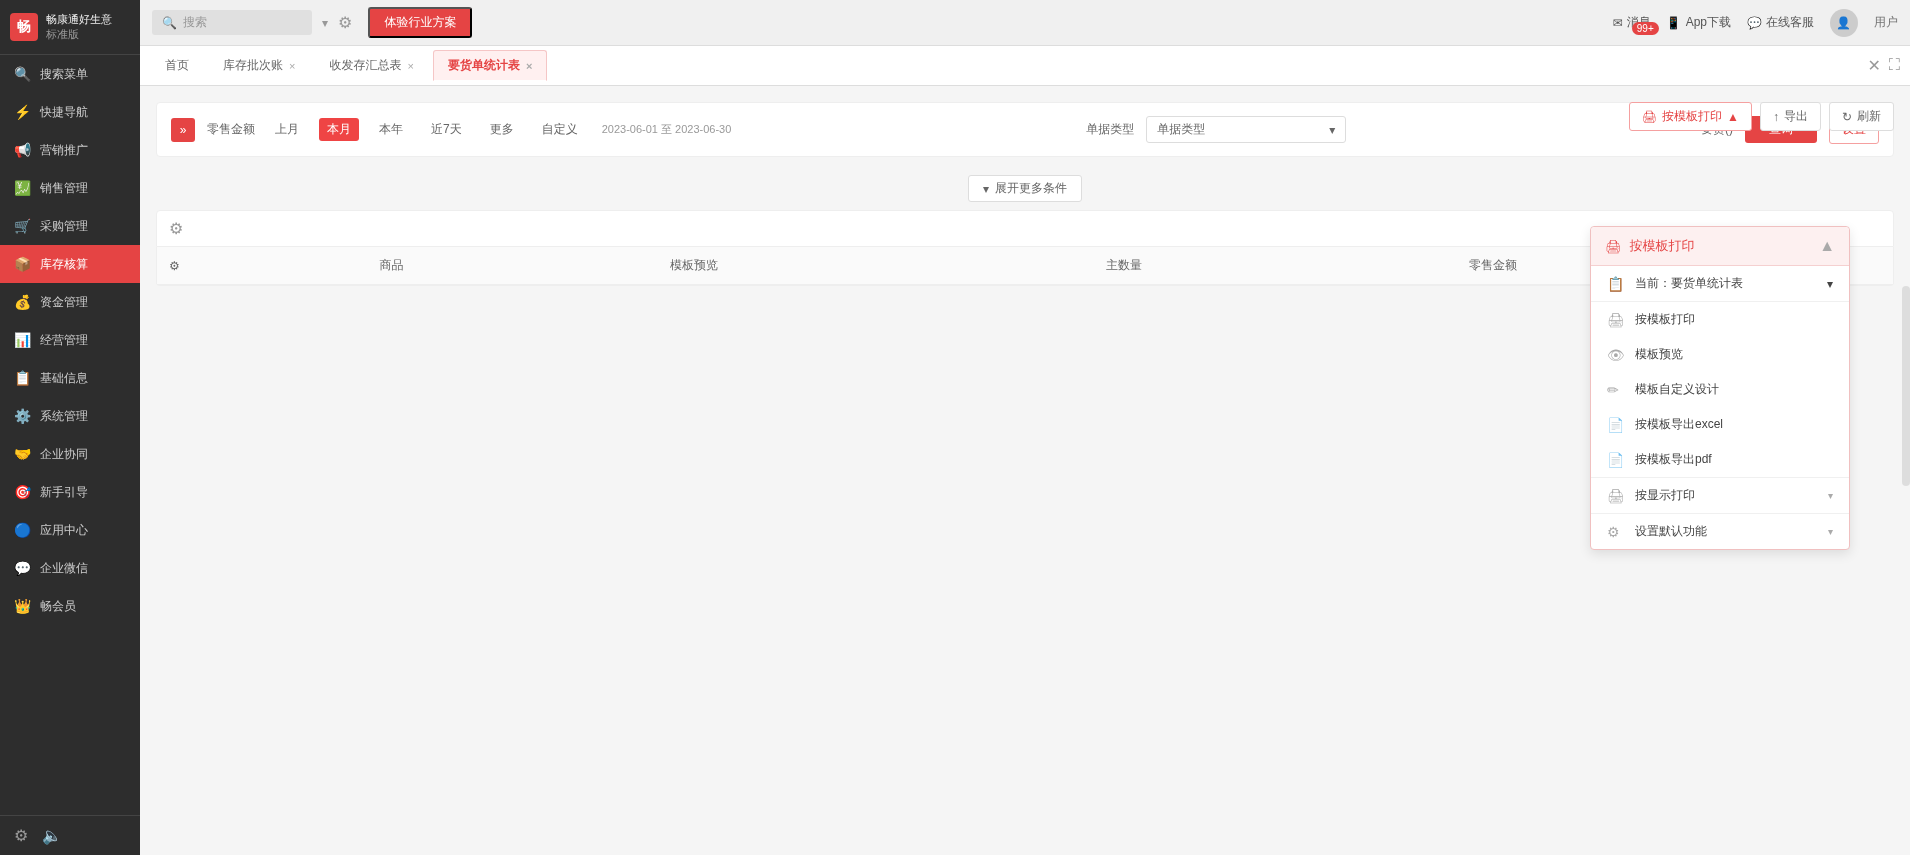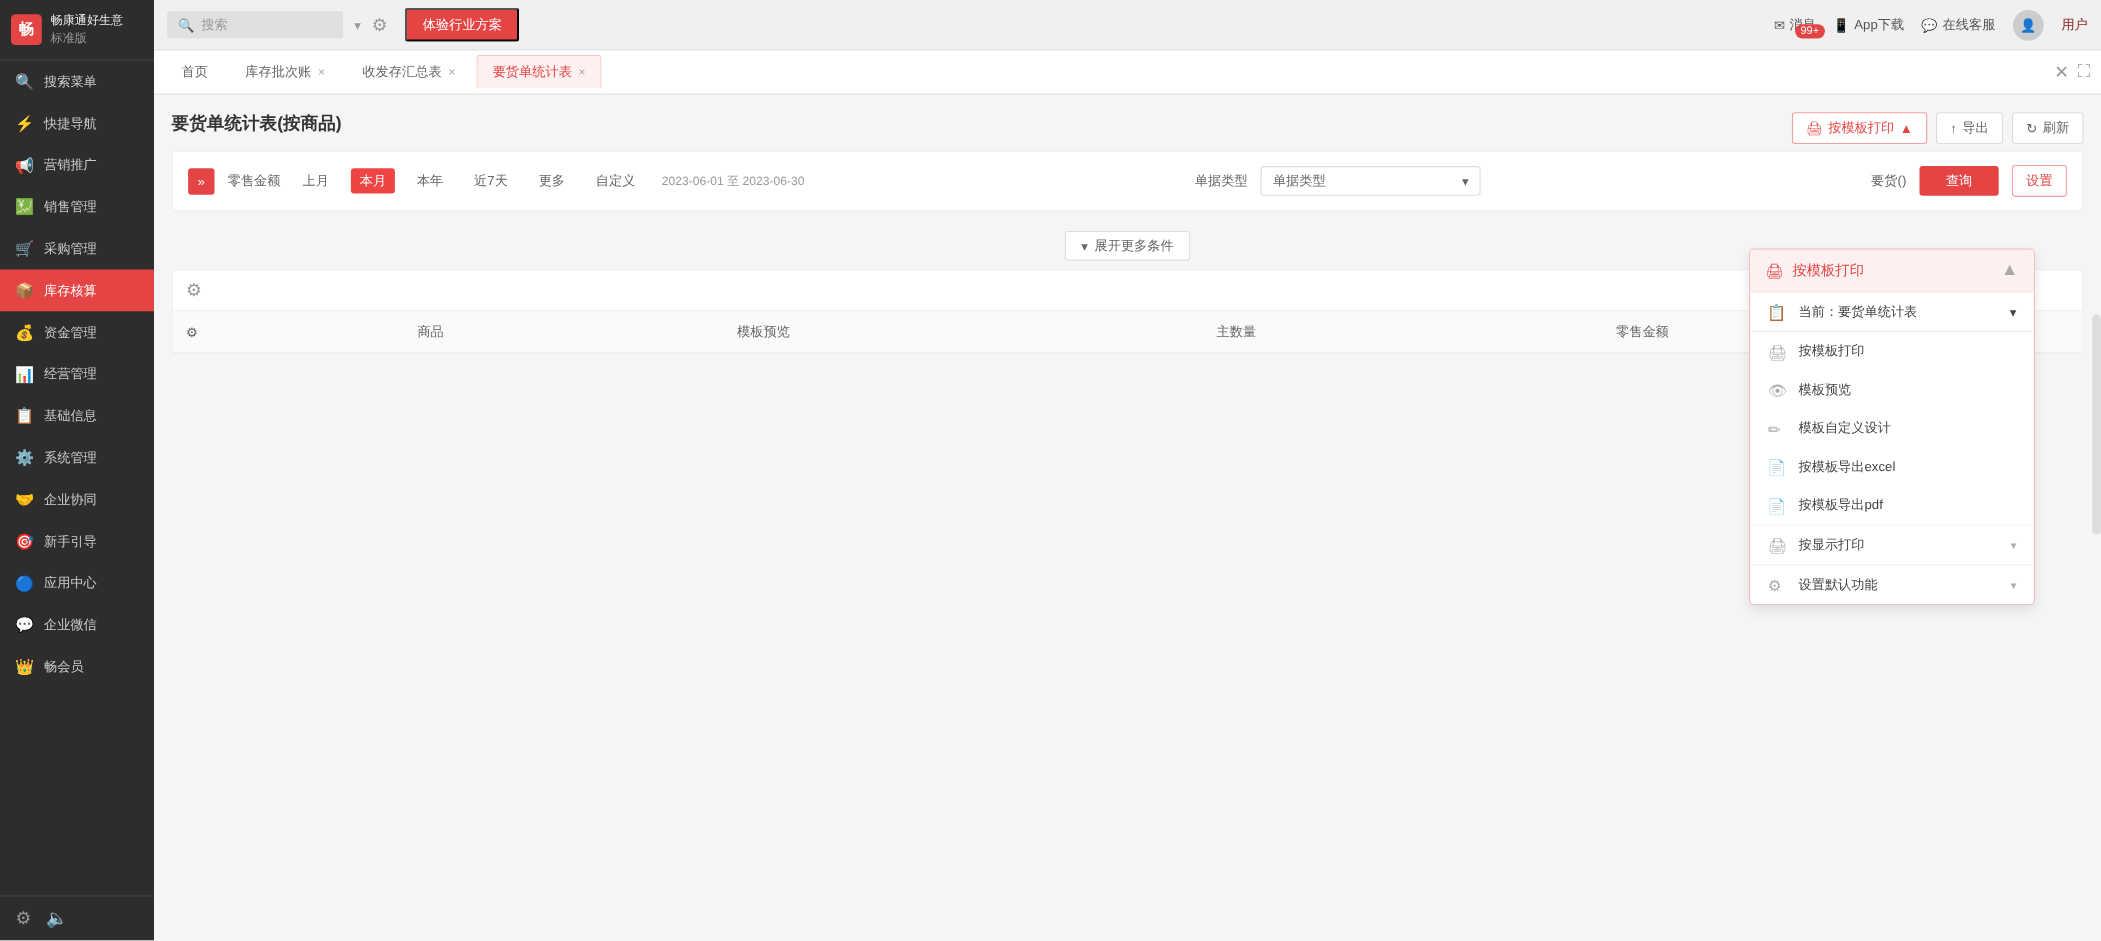--- a/index.html
+++ b/index.html
@@ -30,21 +30,21 @@
     .topbar-gear { color: #999; font-size: 16px; cursor: pointer; }
     .topbar-industry { background: #e54444; color: white; padding: 5px 14px; border-radius: 3px; font-size: 12px; cursor: pointer; margin-left: 6px; }
     .topbar-right { margin-left: auto; display: flex; align-items: center; gap: 16px; }
     .topbar-badge { position: relative; display: flex; align-items: center; gap: 4px; color: #555; font-size: 12px; cursor: pointer; }
     .badge-num { background: #e54444; color: white; border-radius: 10px; padding: 1px 5px; font-size: 10px; position: absolute; top: -6px; right: -8px; margin-top: 14px; }
     .topbar-user { width: 28px; height: 28px; border-radius: 50%; background: #ccc; display: flex; align-items: center; justify-content: center; color: #666; font-size: 12px; }
 
     
     .tabbar { height: 40px; background: white; display: flex; align-items: center; padding: 0 10px; border-bottom: 1px solid #ddd; flex-shrink: 0; gap: 4px; }
     .tab { display: flex; align-items: center; gap: 6px; padding: 6px 14px; font-size: 12px; cursor: pointer; color: #666; border-radius: 3px 3px 0 0; border: 1px solid transparent; text-align: right; }
-    .tab.active { background: #fff0f0; color: #e54444; border-color: #f5c6c6; border-bottom-color: white; font-weight: 400; }
+    .tab.active { background: #fff0f0; color: #e54444; border-color: #f5c6c6; border-bottom-color: white; font-weight: 700; }
     .tab-close { color: #aaa; font-size: 11px; cursor: pointer; }
     .tabbar-actions { margin-left: auto; display: flex; gap: 8px; }
     .tabbar-action { cursor: pointer; color: #999; font-size: 16px; }
 
     
     .page-content { flex: 1; overflow-y: auto; padding: 16px; position: relative; }
     .page-title { font-size: 16px; font-weight: 600; color: #333; margin-bottom: 14px; }
 
     
     .filter-bar { background: white; border-radius: 4px; padding: 12px 14px; margin-bottom: 10px; display: flex; align-items: center; gap: 12px; flex-wrap: wrap; border: 1px solid #eee; }
@@ -193,21 +193,21 @@
       </div>
       <div class="topbar-badge">
         <span>📱</span>
         <span>App下载</span>
       </div>
       <div class="topbar-badge">
         <span>💬</span>
         <span>在线客服</span>
       </div>
       <div class="topbar-user">👤</div>
-      <span style="color:#7f1d1d;font-size:12px;">用户</span>
+      <span style="color:#737373;font-size:12px;">用户</span>
     </div>
   </div>
 
   <div class="tabbar">
 
     <div class="tab">
         <span>首页</span>
       </div>
       <div class="tab">
         <span>库存批次账</span>
@@ -222,21 +222,20 @@
         <span class="tab-close">×</span>
       </div>
       <div class="tabbar-actions">
       <span class="tabbar-action">✕</span>
       <span class="tabbar-action">⛶</span>
     </div>
   </div>
 
   <div class="page-content">
 
-    <div class="page-title">要货单统计表(按商品)</div>
 
     <div class="page-actions">
       <button class="btn-print">
         <span>🖨</span>
         <span>按模板打印</span>
         <span>▲</span>
       </button>
       <button class="btn-export">
         <span>↑</span>
         <span>导出</span>

